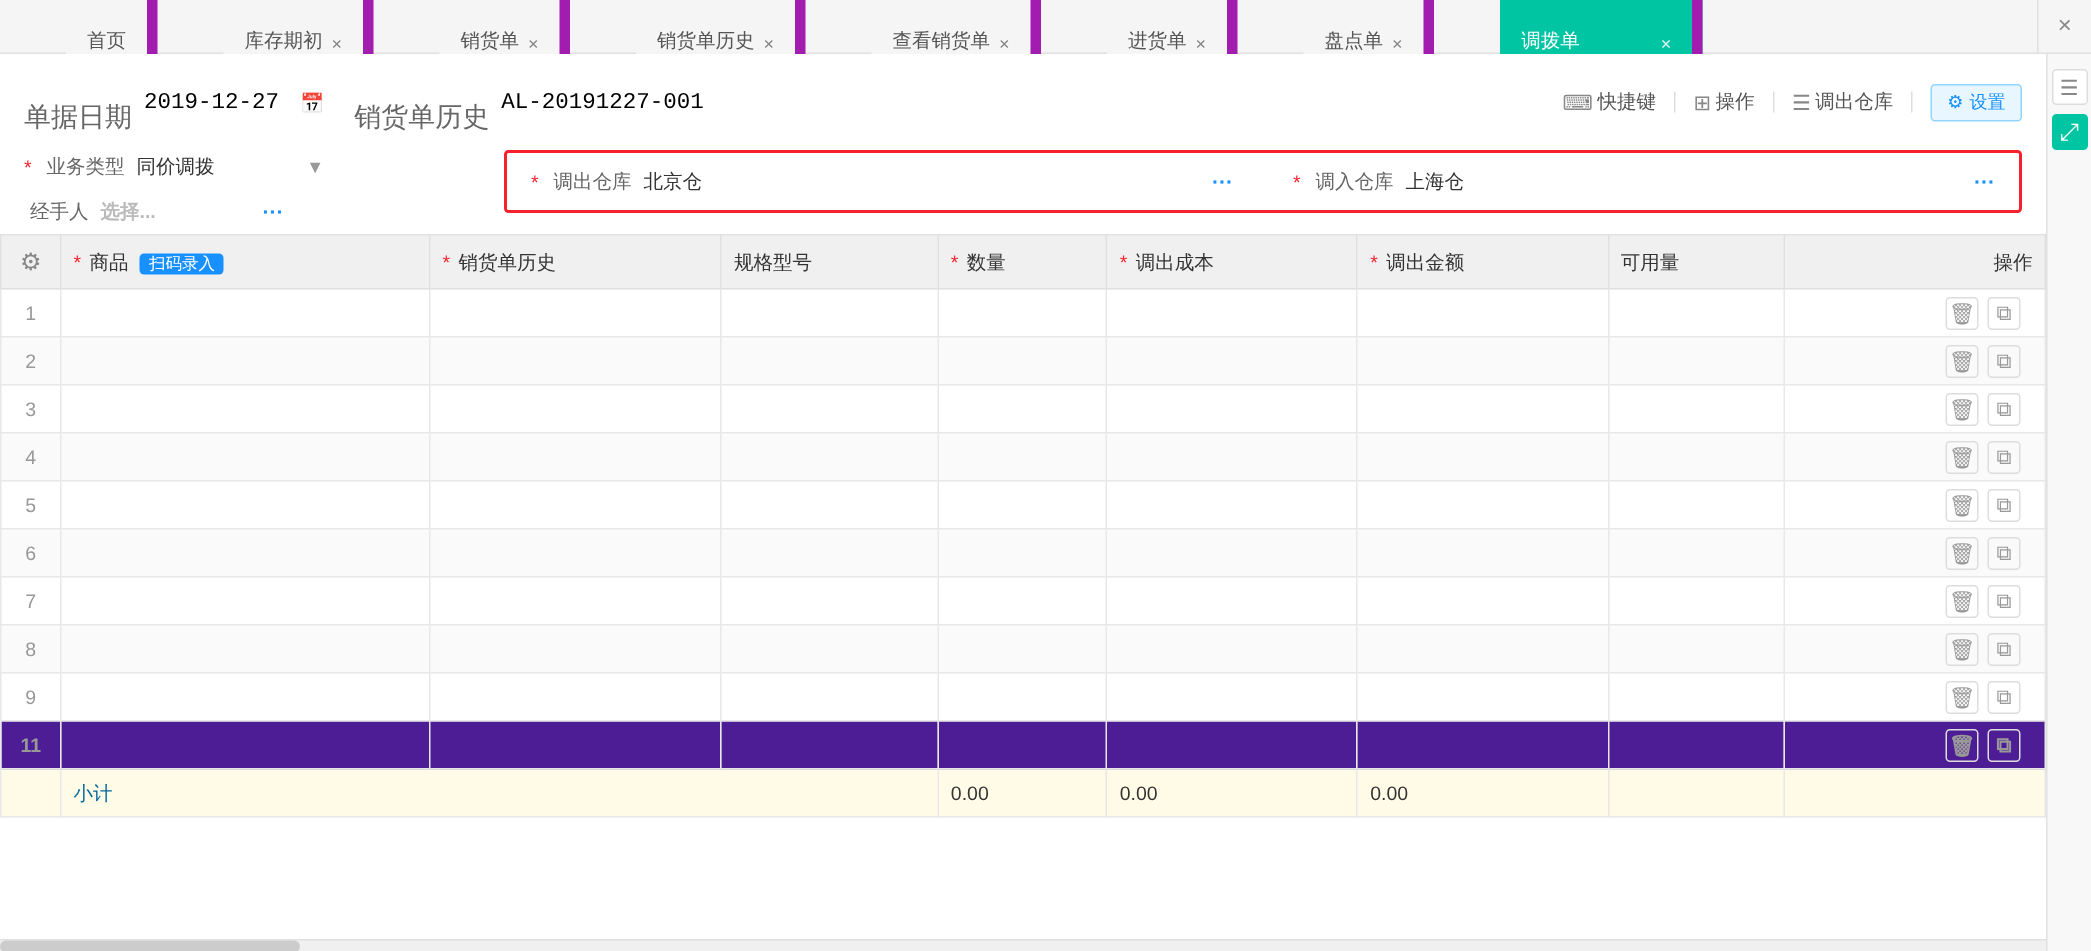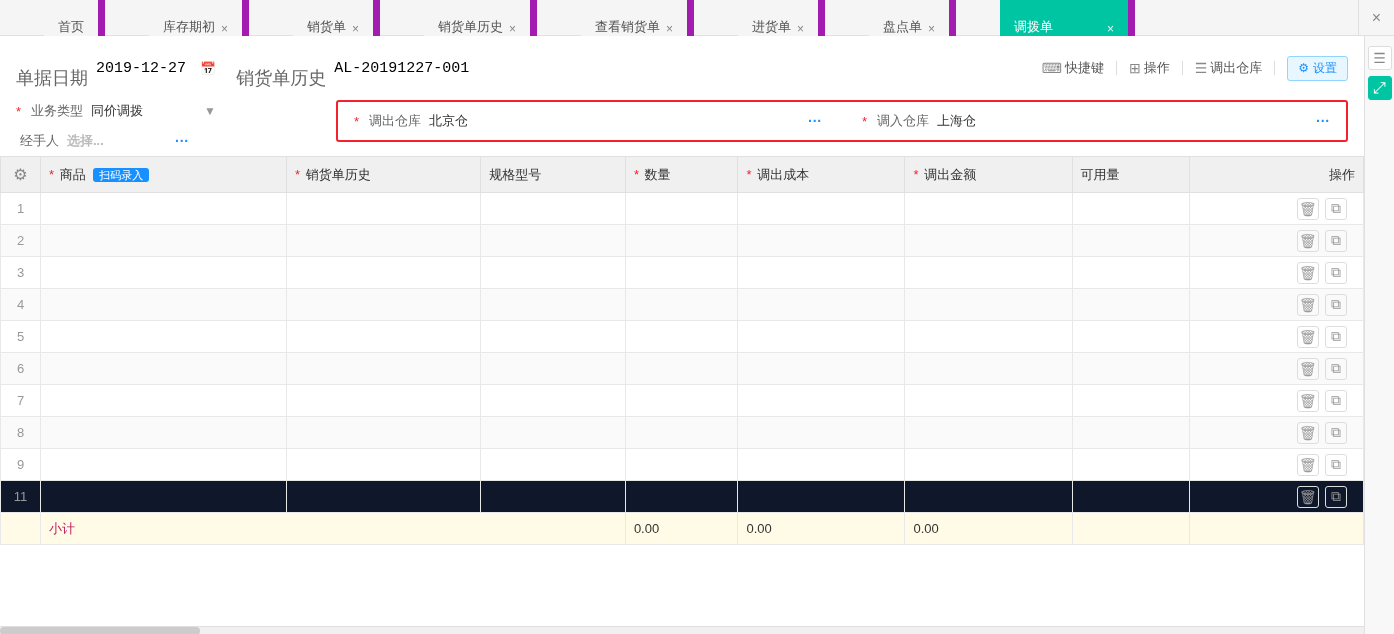--- a/index.html
+++ b/index.html
@@ -555,39 +555,39 @@
       <td></td>
       <td></td>
       <td></td>
       <td style="text-align:right;">
         <div class="action-cell">
           <div class="action-icon">🗑</div>
           <div class="action-icon">⧉</div>
         </div>
       </td>
     </tr>
-          <tr style="background: #0f172a;">
+          <tr style="background: #4c1d95; font-weight: bold;">
     <td class="row-num">11</td>
     <td></td>
     <td></td>
     <td></td>
     <td></td>
     <td></td>
     <td></td>
     <td></td>
     <td style="text-align:right;">
       <div class="action-cell">
         <div class="action-icon">🗑</div>
         <div class="action-icon">⧉</div>
       </div>
     </td>
   </tr>
           <tr class="subtotal-row">
     <td class="row-num"></td>
-    <td colspan="3" style="color:#be185d;">小计</td>
+    <td colspan="3" style="color:#0369a1;">小计</td>
     <td style="color:#333;">0.00</td>
     <td style="color:#333;">0.00</td>
     <td style="color:#333;">0.00</td>
     <td></td>
     <td></td>
   </tr>
         </tbody>
     </table>
   </div>
 

